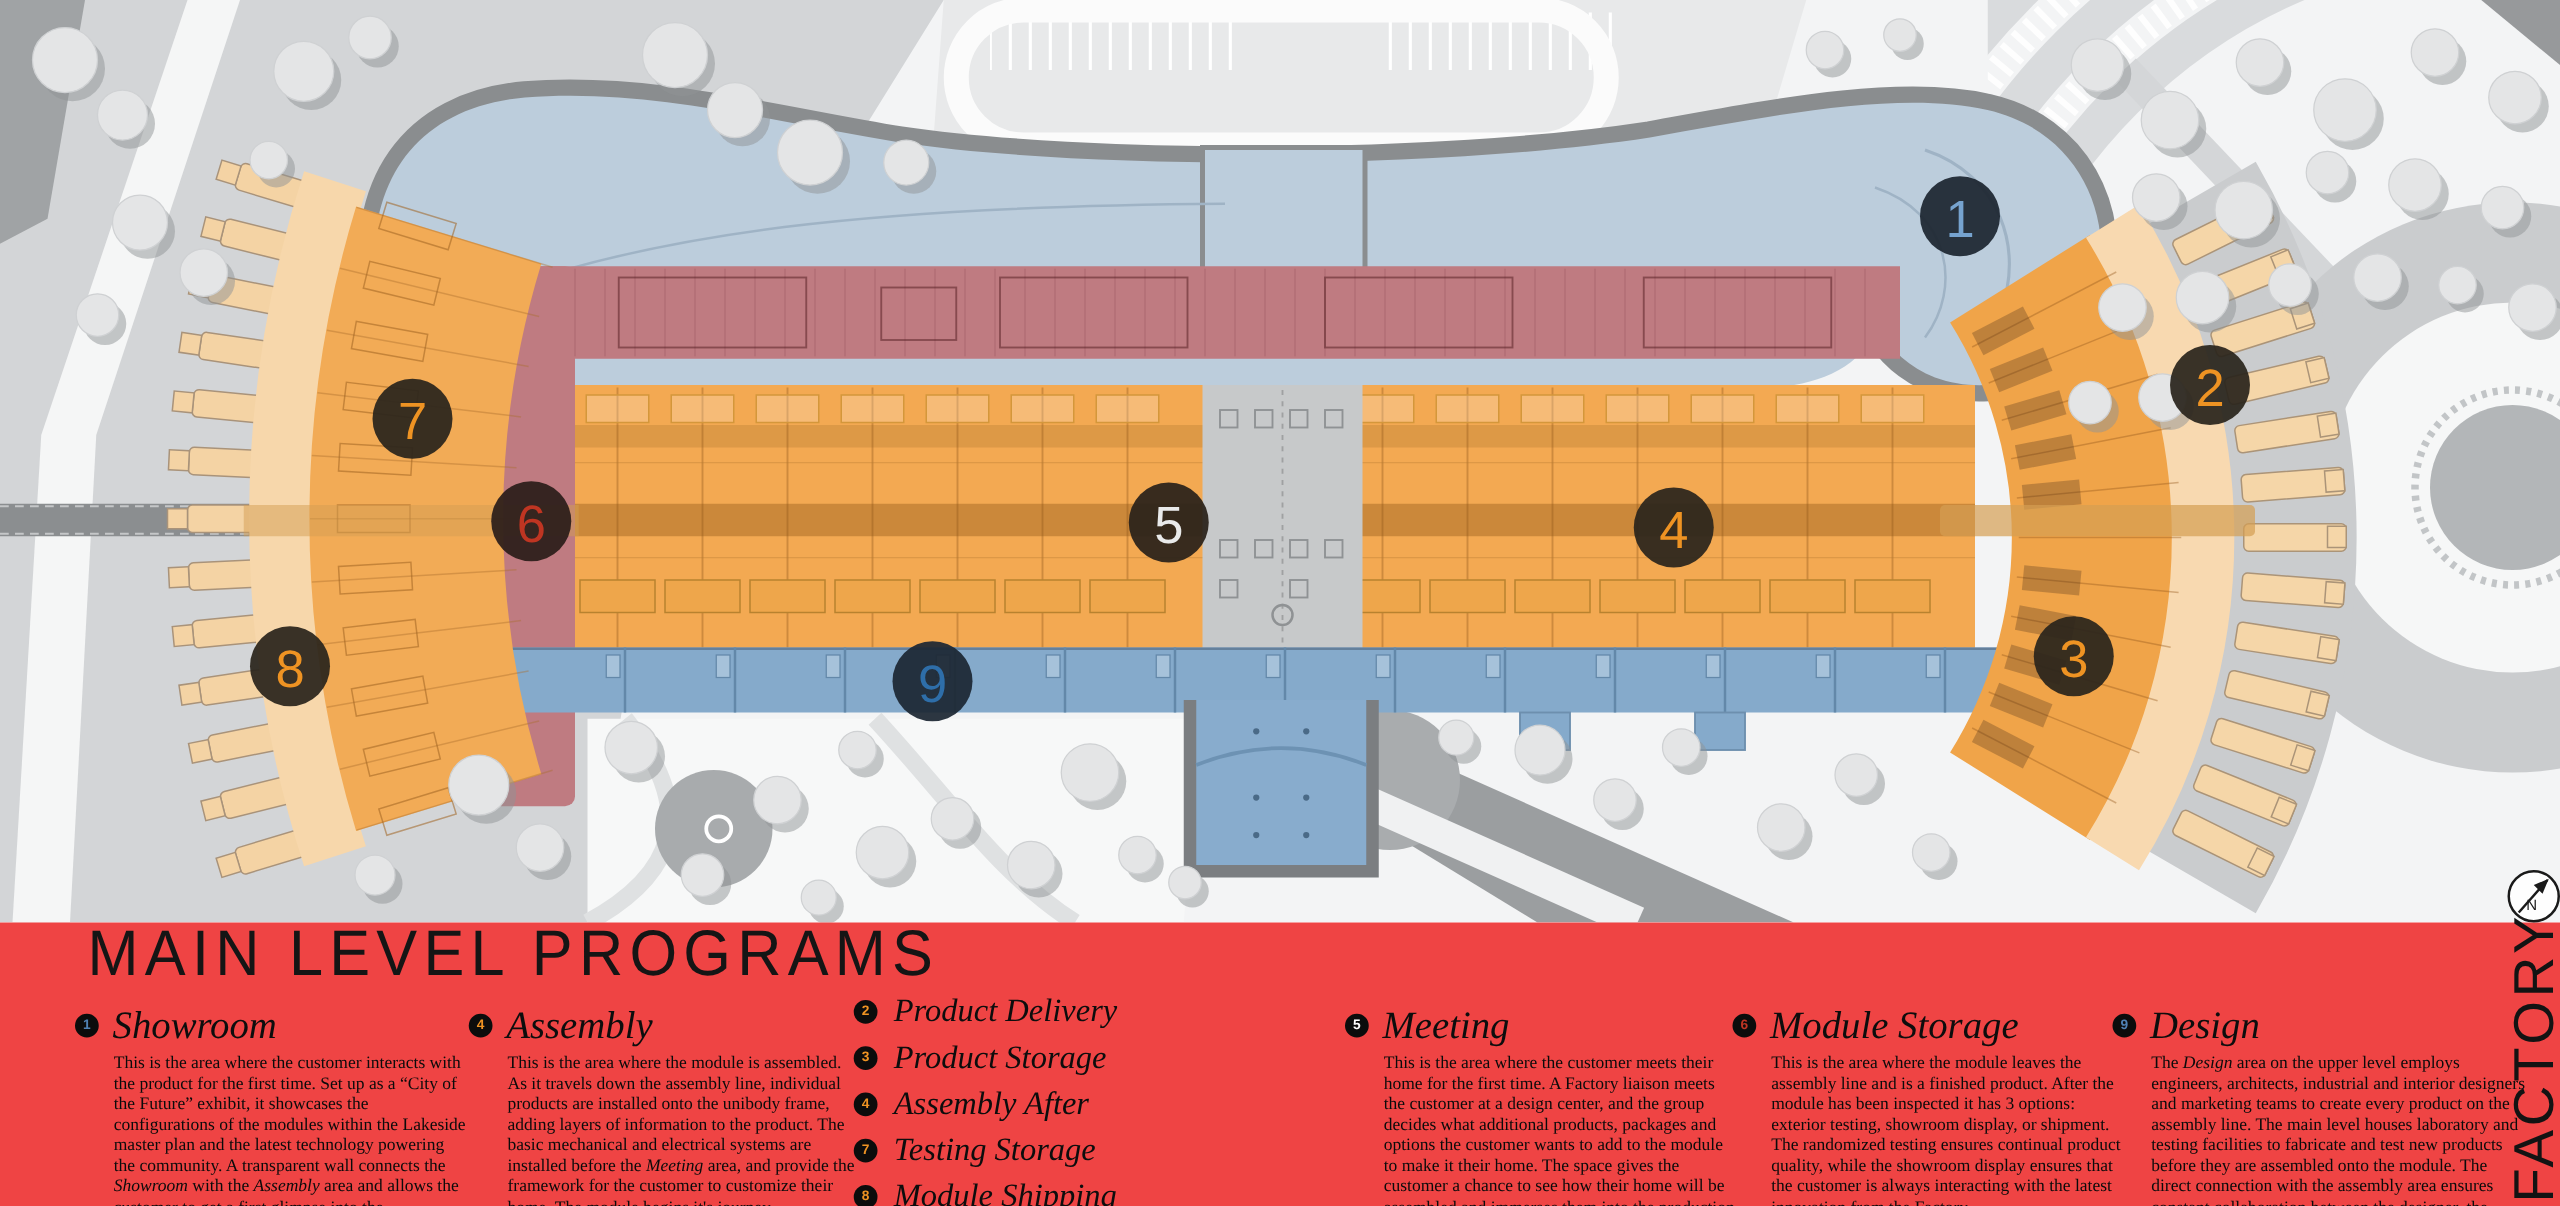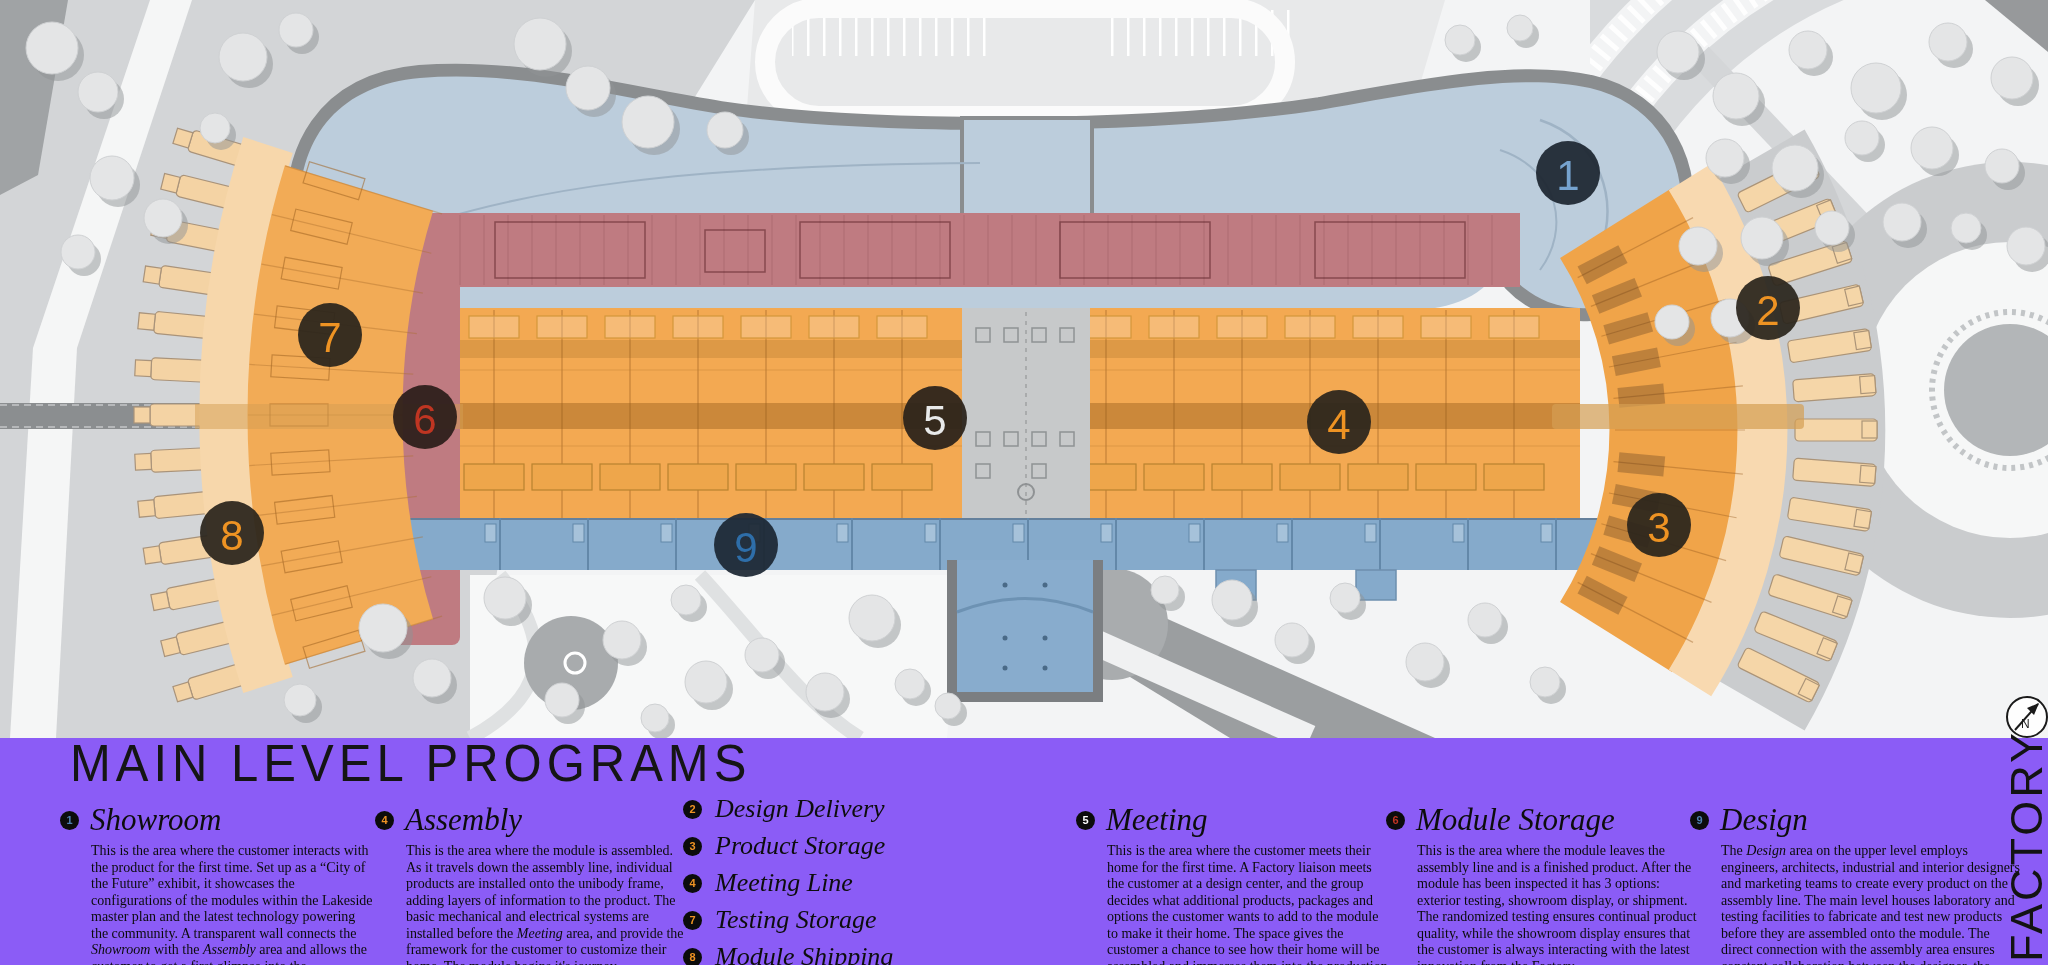--- a/index.html
+++ b/index.html
@@ -1,21 +1,21 @@
 <!DOCTYPE html>
 <html><head>
 <meta charset="utf-8">
 <style>
   html,body{margin:0;padding:0}
   body{
     width:2048px;height:965px;position:relative;overflow:hidden;
     background:#ffffff;font-family:"Liberation Sans",sans-serif;
   }
   #plan{position:absolute;top:0;left:0;display:block}
-  .panel{position:absolute;left:0;top:738px;width:2048px;height:227px;background:#8b5cf6}
+  .panel{position:absolute;left:0;top:738px;width:2048px;height:227px;background:#ef4444}
   .title{
     position:absolute;left:70px;top:-4px;font-size:49px;letter-spacing:5px;
     color:#151515;font-weight:500;transform:scaleY(1.05);transform-origin:left top;white-space:nowrap;
   }
   .col{position:absolute;top:64px}
   .headrow{display:flex;align-items:center;gap:11px}
   .bullet{
     width:19px;height:19px;border-radius:50%;background:#0c0c0c;color:#fff;
     display:flex;align-items:center;justify-content:center;
     font-size:11px;font-weight:bold;flex:0 0 19px;line-height:1;
@@ -640,29 +640,29 @@
     <div class="headrow">
       <span class="bullet" style="color: rgb(238, 147, 35);">4</span>
       <span class="heading">Assembly</span>
     </div>
     <div class="body">This is the area where the module is assembled. As it travels down the assembly line, individual products are installed onto the unibody frame, adding layers of information to the product. The basic mechanical and electrical systems are installed before the <em>Meeting</em> area, and provide the framework for the customer to customize their home. The module begins it's journey.</div>
   </div>
 
   <div class="col list" style="left:683px;top:56px">
     <div class="row">
       <span class="bullet" style="color: rgb(238, 147, 35);">2</span>
-      <span class="heading">Design Delivery</span>
+      <span class="heading">Product Delivery</span>
     </div>
     <div class="row">
       <span class="bullet" style="color: rgb(238, 147, 35);">3</span>
       <span class="heading">Product Storage</span>
     </div>
     <div class="row">
       <span class="bullet" style="color: rgb(238, 147, 35);">4</span>
-      <span class="heading">Meeting Line</span>
+      <span class="heading">Assembly After</span>
     </div>
     <div class="row">
       <span class="bullet" style="color: rgb(238, 147, 35);">7</span>
       <span class="heading">Testing Storage</span>
     </div>
     <div class="row">
       <span class="bullet" style="color: rgb(238, 147, 35);">8</span>
       <span class="heading">Module Shipping</span>
     </div>
   </div>

